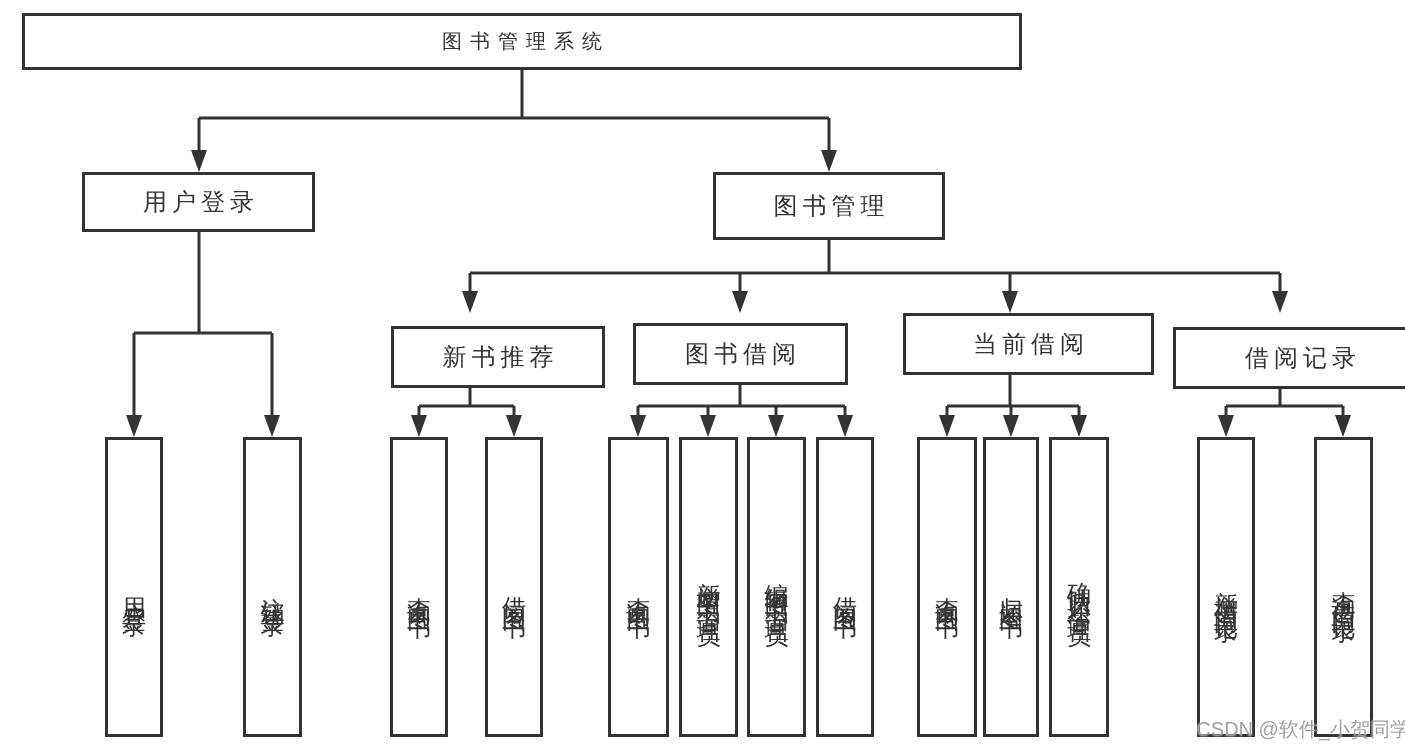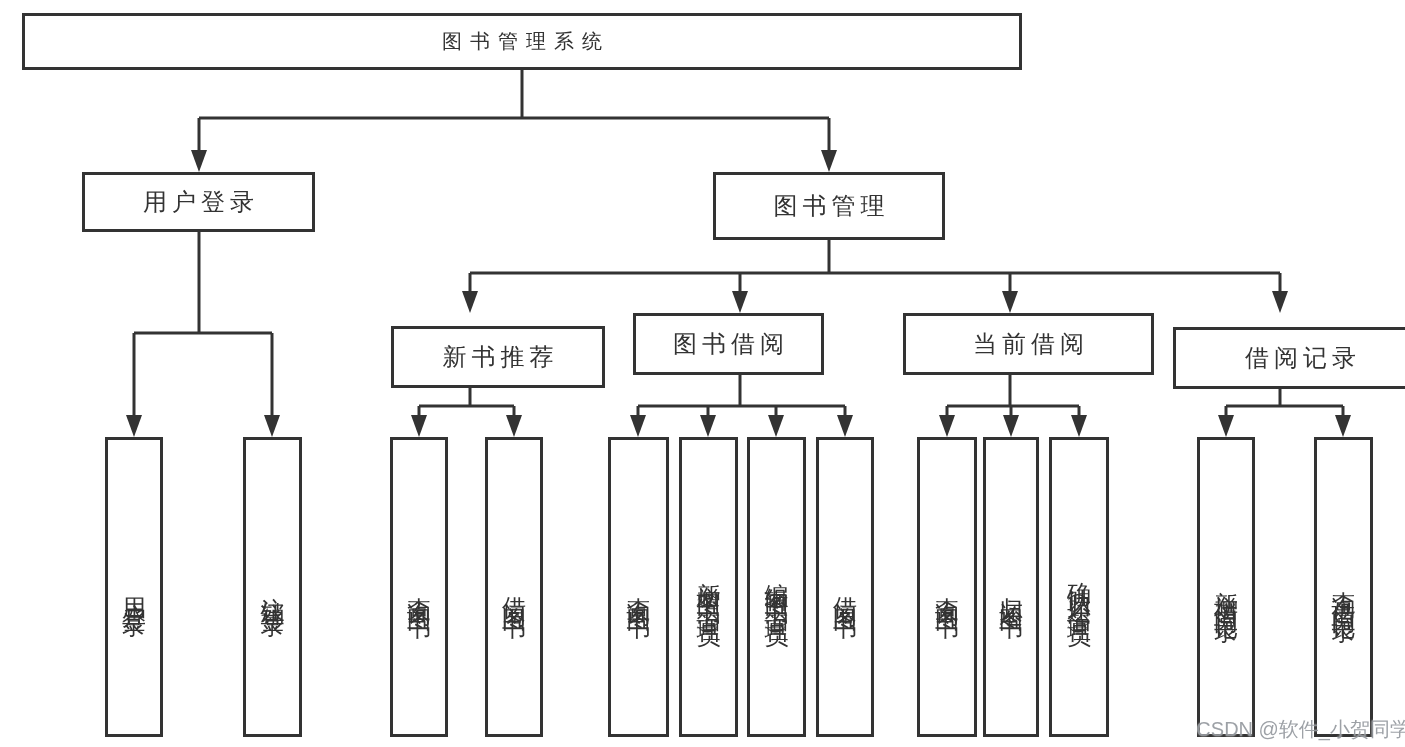--- a/index.html
+++ b/index.html
@@ -49,21 +49,21 @@
     color: #333333;
     white-space: nowrap;
   }
   
   .n-root  { left: 22px;   top: 13px;  width: 1000px; height: 57px; }
   
   .n-ul    { left: 82px;   top: 172px; width: 233px;  height: 60px; }
   .n-bm    { left: 713px;  top: 172px; width: 232px;  height: 68px; }
   
   .n-s1    { left: 363px;  top: 326px; width: 214px;  height: 62px; margin-left: 28px; }
-  .n-s2    { left: 633px;  top: 313px; width: 191px;  height: 62px; }
+  .n-s2    { left: 633px;  top: 323px; width: 215px;  height: 62px; }
   .n-s3    { left: 903px;  top: 313px; width: 251px;  height: 62px; }
   .n-s4    { left: 1173px; top: 327px; width: 255px;  height: 62px; }
   
   .leaf    { top: 437px; height: 300px; }
   .n-a1 { left: 105px;  width: 58px; }
   .n-a2 { left: 243px;  width: 59px; }
   .n-b1 { left: 390px;  width: 58px; }
   .n-b2 { left: 485px;  width: 58px; }
   .n-c1 { left: 608px;  width: 61px; }
   .n-c2 { left: 679px;  width: 59px; }

